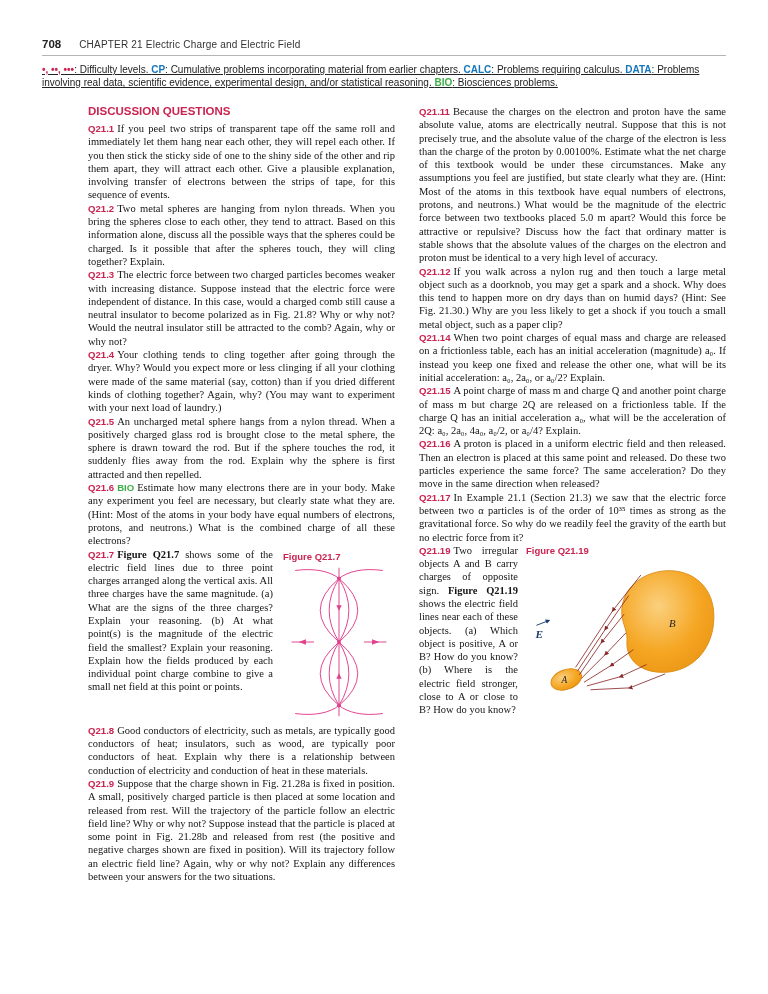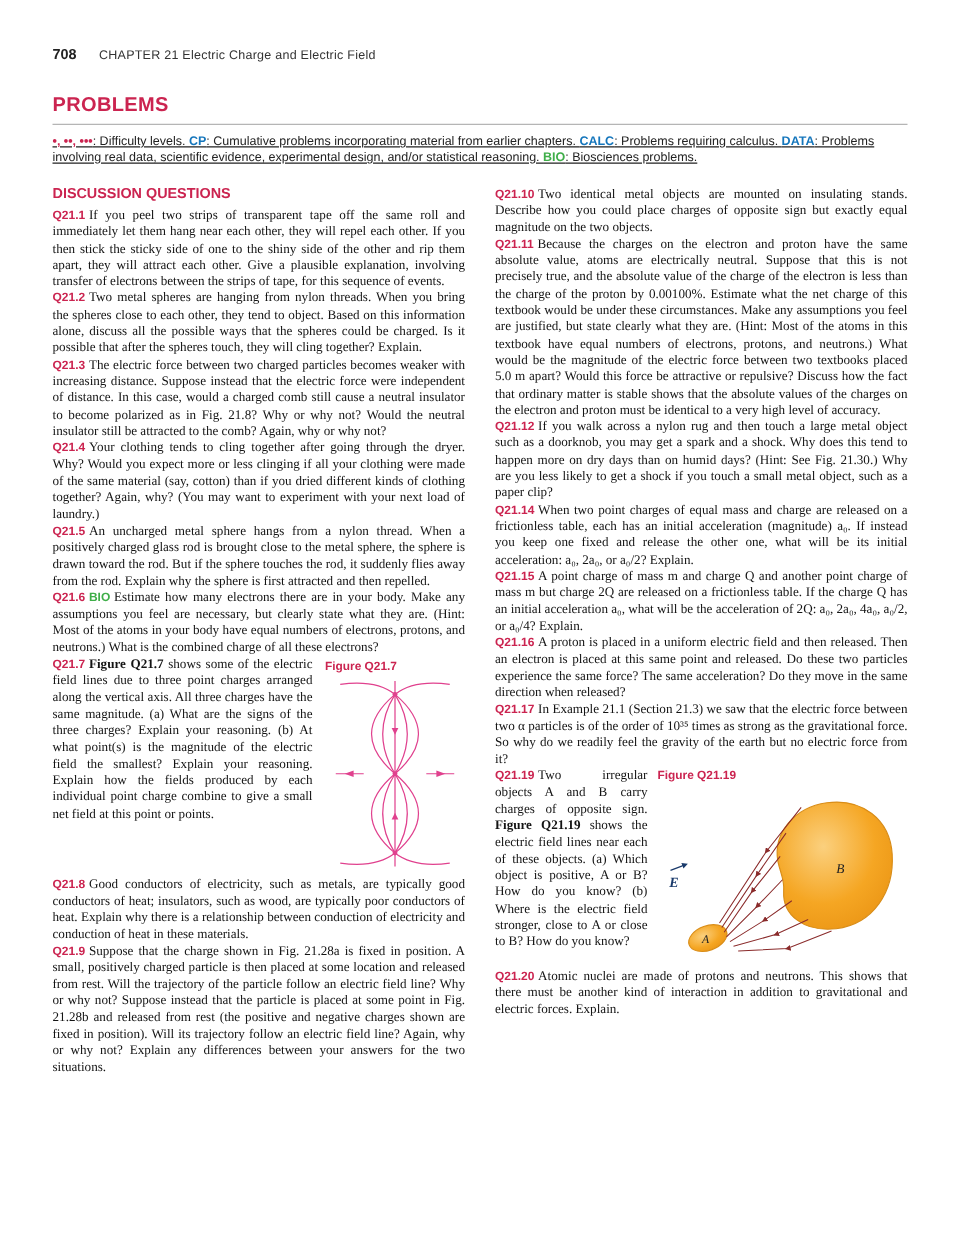--- a/index.html
+++ b/index.html
@@ -17,21 +17,21 @@
   .problems{margin:26px 0 0 0;font-family:"Liberation Sans","DejaVu Sans",sans-serif;
             font-weight:bold;font-size:16px;letter-spacing:.3px;color:#cb2450;}
   .rule{border-top:1px solid #b5b5b5;margin-top:5px;}
   .legend{margin:7px 0 0 0;font-family:"Liberation Sans","DejaVu Sans",sans-serif;
           font-size:10px;line-height:13px;color:#222;text-decoration:underline;}
   .legend .red{color:#cb2450;font-weight:bold;}
   .legend .blue{color:#1576bc;font-weight:bold;}
   .legend .green{color:#3fae49;font-weight:bold;}
 
   
-  .cols{display:flex;gap:24px;margin-top:16px;}
+  .cols{display:flex;gap:24px;margin-top:16px;margin-left:46px;}
   .col{flex:1 1 0;min-width:0;}
 
   .discussion{font-family:"Liberation Sans","DejaVu Sans",sans-serif;
               font-weight:bold;font-size:11.5px;color:#cb2450;margin:0 0 5px 0;}
 
   .q{font-size:10.5px;line-height:13.3px;text-align:justify;}
   .q.clear{clear:both;}
   .qnum{font-family:"Liberation Sans","DejaVu Sans",sans-serif;font-weight:bold;
         font-size:9.6px;color:#cb2450;margin-right:3px;white-space:nowrap;}
   .qtag{font-family:"Liberation Sans","DejaVu Sans",sans-serif;font-weight:bold;
@@ -50,41 +50,40 @@
 </head>
 <body>
 
 <div class="page">
 
   <div class="runhead">
     <span class="pgnum">708</span>
     <span class="chapter">CHAPTER 21  Electric Charge and Electric Field</span>
   </div>
 
-  <div class="problems">PROBLEMS</div>
   <div class="rule"></div>
 
   <p class="legend"><span class="red">•, ••, •••</span><span>: Difficulty levels. </span><span class="blue">CP</span><span>: Cumulative problems incorporating material from earlier chapters. </span><span class="blue">CALC</span><span>: Problems requiring calculus. </span><span class="blue">DATA</span><span>: Problems involving real data, scientific evidence, experimental design, and/or statistical reasoning. </span><span class="green">BIO</span><span>: Biosciences problems.</span></p>
 
   <div class="cols">
 
     <div class="col">
       <div class="discussion">DISCUSSION QUESTIONS</div>
 
       <div class="q"><span class="qnum">Q21.1</span><span class="qpre">If you peel two strips of transparent tape off the same roll and immediately let them hang near each other, they will repel each other. If you then stick the sticky side of one to the shiny side of the other and rip them apart, they will attract each other. Give a plausible explanation, involving transfer of electrons between the strips of tape, for this sequence of events.</span></div>
 
-      <div class="q"><span class="qnum">Q21.2</span><span class="qpre">Two metal spheres are hanging from nylon threads. When you bring the spheres close to each other, they tend to object. Based on this information alone, discuss all the possible ways that the spheres could be charged. Is it possible that after the spheres touch, they will cling together? Explain.</span></div>
+      <div class="q"><span class="qnum">Q21.2</span><span class="qpre">Two metal spheres are hanging from nylon threads. When you bring the spheres close to each other, they tend to attract. Based on this information alone, discuss all the possible ways that the spheres could be charged. Is it possible that after the spheres touch, they will cling together? Explain.</span></div>
 
       <div class="q"><span class="qnum">Q21.3</span><span class="qpre">The electric force between two charged particles becomes weaker with increasing distance. Suppose instead that the electric force were independent of distance. In this case, would a charged comb still cause a neutral insulator to become polarized as in Fig. 21.8? Why or why not? Would the neutral insulator still be attracted to the comb? Again, why or why not?</span></div>
 
       <div class="q"><span class="qnum">Q21.4</span><span class="qpre">Your clothing tends to cling together after going through the dryer. Why? Would you expect more or less clinging if all your clothing were made of the same material (say, cotton) than if you dried different kinds of clothing together? Again, why? (You may want to experiment with your next load of laundry.)</span></div>
 
       <div class="q"><span class="qnum">Q21.5</span><span class="qpre">An uncharged metal sphere hangs from a nylon thread. When a positively charged glass rod is brought close to the metal sphere, the sphere is drawn toward the rod. But if the sphere touches the rod, it suddenly flies away from the rod. Explain why the sphere is first attracted and then repelled.</span></div>
 
-      <div class="q"><span class="qnum">Q21.6</span><span class="qtag">BIO</span><span class="qpre">Estimate how many electrons there are in your body. Make any assumptions you feel are necessary, but clearly state what they are. (Hint: Most of the atoms in your body have equal numbers of electrons, protons, and neutrons.) What is the combined charge of all these electrons?</span></div>
+      <div class="q"><span class="qnum">Q21.6</span><span class="qtag">BIO</span><span class="qpre">Estimate how many electrons there are in your body. Make any experiment you feel are necessary, but clearly state what they are. (Hint: Most of the atoms in your body have equal numbers of electrons, protons, and neutrons.) What is the combined charge of all these electrons?</span></div>
 
       <div class="q">
         <figure class="fig7">
           <figcaption class="figlabel">Figure Q21.7</figcaption>
           <svg width="100" height="152" viewBox="0 0 110 170">
             <g stroke="#e0418e" stroke-width="1.1" fill="none">
               <line x1="55" y1="2" x2="55" y2="168"></line>
 
               <path d="M55,14 Q33,49.5 55,85"></path>
               <path d="M55,14 Q13,49.5 55,85"></path>
@@ -118,21 +117,20 @@
         <span class="qnum">Q21.7</span><b class="qref">Figure Q21.7</b><span class="qpost"> shows some of the electric field lines due to three point charges arranged along the vertical axis. All three charges have the same magnitude. (a) What are the signs of the three charges? Explain your reasoning. (b) At what point(s) is the magnitude of the electric field the smallest? Explain your reasoning. Explain how the fields produced by each individual point charge combine to give a small net field at this point or points.</span>
       </div>
 
       <div class="q clear"><span class="qnum">Q21.8</span><span class="qpre">Good conductors of electricity, such as metals, are typically good conductors of heat; insulators, such as wood, are typically poor conductors of heat. Explain why there is a relationship between conduction of electricity and conduction of heat in these materials.</span></div>
 
       <div class="q"><span class="qnum">Q21.9</span><span class="qpre">Suppose that the charge shown in Fig. 21.28a is fixed in position. A small, positively charged particle is then placed at some location and released from rest. Will the trajectory of the particle follow an electric field line? Why or why not? Suppose instead that the particle is placed at some point in Fig. 21.28b and released from rest (the positive and negative charges shown are fixed in position). Will its trajectory follow an electric field line? Again, why or why not? Explain any differences between your answers for the two situations.</span></div>
     </div>
 
     <div class="col">
 
-      <div class="q"><span class="qnum">Q21.10</span><span class="qpre">Two identical metal objects are mounted on insulating stands. Describe how you could place charges of opposite sign but exactly equal magnitude on the two objects.</span></div>
 
       <div class="q"><span class="qnum">Q21.11</span><span class="qpre">Because the charges on the electron and proton have the same absolute value, atoms are electrically neutral. Suppose that this is not precisely true, and the absolute value of the charge of the electron is less than the charge of the proton by 0.00100%. Estimate what the net charge of this textbook would be under these circumstances. Make any assumptions you feel are justified, but state clearly what they are. (Hint: Most of the atoms in this textbook have equal numbers of electrons, protons, and neutrons.) What would be the magnitude of the electric force between two textbooks placed 5.0 m apart? Would this force be attractive or repulsive? Discuss how the fact that ordinary matter is stable shows that the absolute values of the charges on the electron and proton must be identical to a very high level of accuracy.</span></div>
 
       <div class="q"><span class="qnum">Q21.12</span><span class="qpre">If you walk across a nylon rug and then touch a large metal object such as a doorknob, you may get a spark and a shock. Why does this tend to happen more on dry days than on humid days? (Hint: See Fig. 21.30.) Why are you less likely to get a shock if you touch a small metal object, such as a paper clip?</span></div>
 
 
       <div class="q"><span class="qnum">Q21.14</span><span class="qpre">When two point charges of equal mass and charge are released on a frictionless table, each has an initial acceleration (magnitude) a₀. If instead you keep one fixed and release the other one, what will be its initial acceleration: a₀, 2a₀, or a₀/2? Explain.</span></div>
 
       <div class="q"><span class="qnum">Q21.15</span><span class="qpre">A point charge of mass m and charge Q and another point charge of mass m but charge 2Q are released on a frictionless table. If the charge Q has an initial acceleration a₀, what will be the acceleration of 2Q: a₀, 2a₀, 4a₀, a₀/2, or a₀/4? Explain.</span></div>
 
@@ -176,17 +174,16 @@
             <path d="M4,70 L17,65" stroke="#1a3a6b" stroke-width="1" fill="none" marker-end="url(#arrE)"></path>
             <text x="3" y="84" font-family="Liberation Serif, DejaVu Serif, serif" font-style="italic" font-weight="bold" font-size="12" fill="#1a3a6b">E</text>
 
             <text x="146" y="72" font-family="Liberation Serif, DejaVu Serif, serif" font-style="italic" font-size="11.5" fill="#222">B</text>
             <text x="31" y="132" font-family="Liberation Serif, DejaVu Serif, serif" font-style="italic" font-size="10" fill="#222">A</text>
           </svg>
         </figure>
         <span class="qnum">Q21.19</span><span class="qpre">Two irregular objects A and B carry charges of opposite sign. </span><b class="qref">Figure Q21.19</b><span class="qpost"> shows the electric field lines near each of these objects. (a) Which object is positive, A or B? How do you know? (b) Where is the electric field stronger, close to A or close to B? How do you know?</span>
       </div>
 
-      <div class="q clear"><span class="qnum">Q21.20</span><span class="qpre">Atomic nuclei are made of protons and neutrons. This shows that there must be another kind of interaction in addition to gravitational and electric forces. Explain.</span></div>
 
     </div>
   </div>
 </div>
 
 </body></html>

